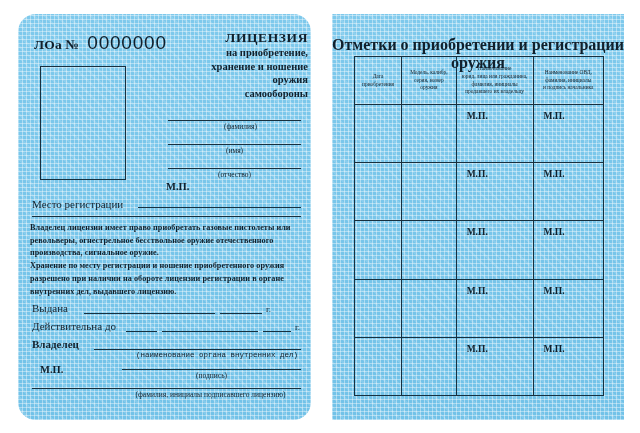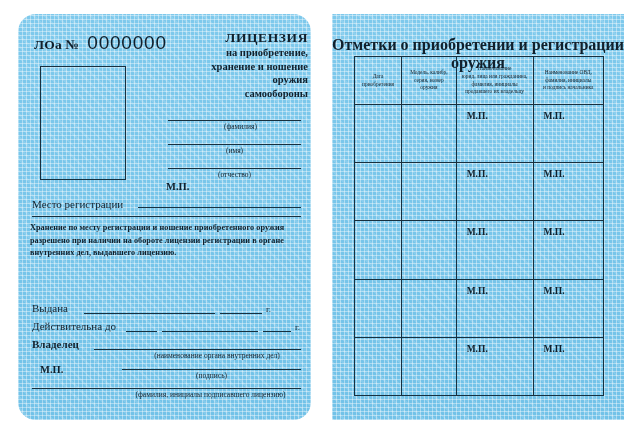--- a/index.html
+++ b/index.html
@@ -232,37 +232,38 @@
   <div class="field-line" style="left:150px; top:154px; width:133px;"></div>
   <div class="field-caption" style="left:150px; top:156px; width:133px;">(отчество)</div>
 
   <div class="mp" style="left:148px; top:167px;">М.П.</div>
 
   <div class="label-text" style="left:14px; top:184px;">Место  регистрации</div>
   <div class="field-line" style="left:120px; top:193px; width:163px;"></div>
   <div class="field-line" style="left:14px; top:202px; width:269px;"></div>
 
   <div class="para">
+    <p>Владелец лицензии имеет право приобретать газовые пистолеты  или револьверы, огнестрельное бесствольное оружие отечественного производства, сигнальное оружие.</p>
     <p>Хранение по месту регистрации и ношение приобретенного оружия разрешено при наличии на обороте лицензии регистрации в органе внутренних дел, выдавшего лицензию.</p>
   </div>
 
   <div class="label-text" style="left:14px; top:288px;">Выдана</div>
   <div class="field-line" style="left:66px; top:299px; width:131px;"></div>
   <div class="field-line" style="left:202px; top:299px; width:42px;"></div>
   <div class="label-text" style="left:248px; top:290px; font-size:9px;">г.</div>
 
   <div class="label-text" style="left:14px; top:306px;">Действительна до</div>
   <div class="field-line" style="left:108px; top:317px; width:31px;"></div>
   <div class="field-line" style="left:144px; top:317px; width:96px;"></div>
   <div class="field-line" style="left:245px; top:317px; width:28px;"></div>
   <div class="label-text" style="left:277px; top:308px; font-size:9px;">г.</div>
 
   <div class="label-text label-bold" style="left:14px; top:324px;">Владелец</div>
   <div class="field-line" style="left:76px; top:335px; width:207px;"></div>
-  <div class="field-caption" style="left:76px; top:337px; width:246px;">(наименование органа внутренних дел)</div>
+  <div class="field-caption" style="left:76px; top:337px; width:246px;font-family:Liberation Mono, monospace;">(наименование органа внутренних дел)</div>
 
   <div class="mp" style="left:22px; top:350px;">М.П.</div>
   <div class="field-line" style="left:104px; top:355px; width:179px;"></div>
   <div class="field-caption" style="left:104px; top:357px; width:179px;">(подпись)</div>
 
   <div class="field-line" style="left:14px; top:374px; width:269px;"></div>
   <div class="field-caption" style="left:14px; top:376px; width:269px;margin-left:44px;">(фамилия, инициалы подписавшего лицензию)</div>
 </div>
 
 <div class="card" id="card-right">

